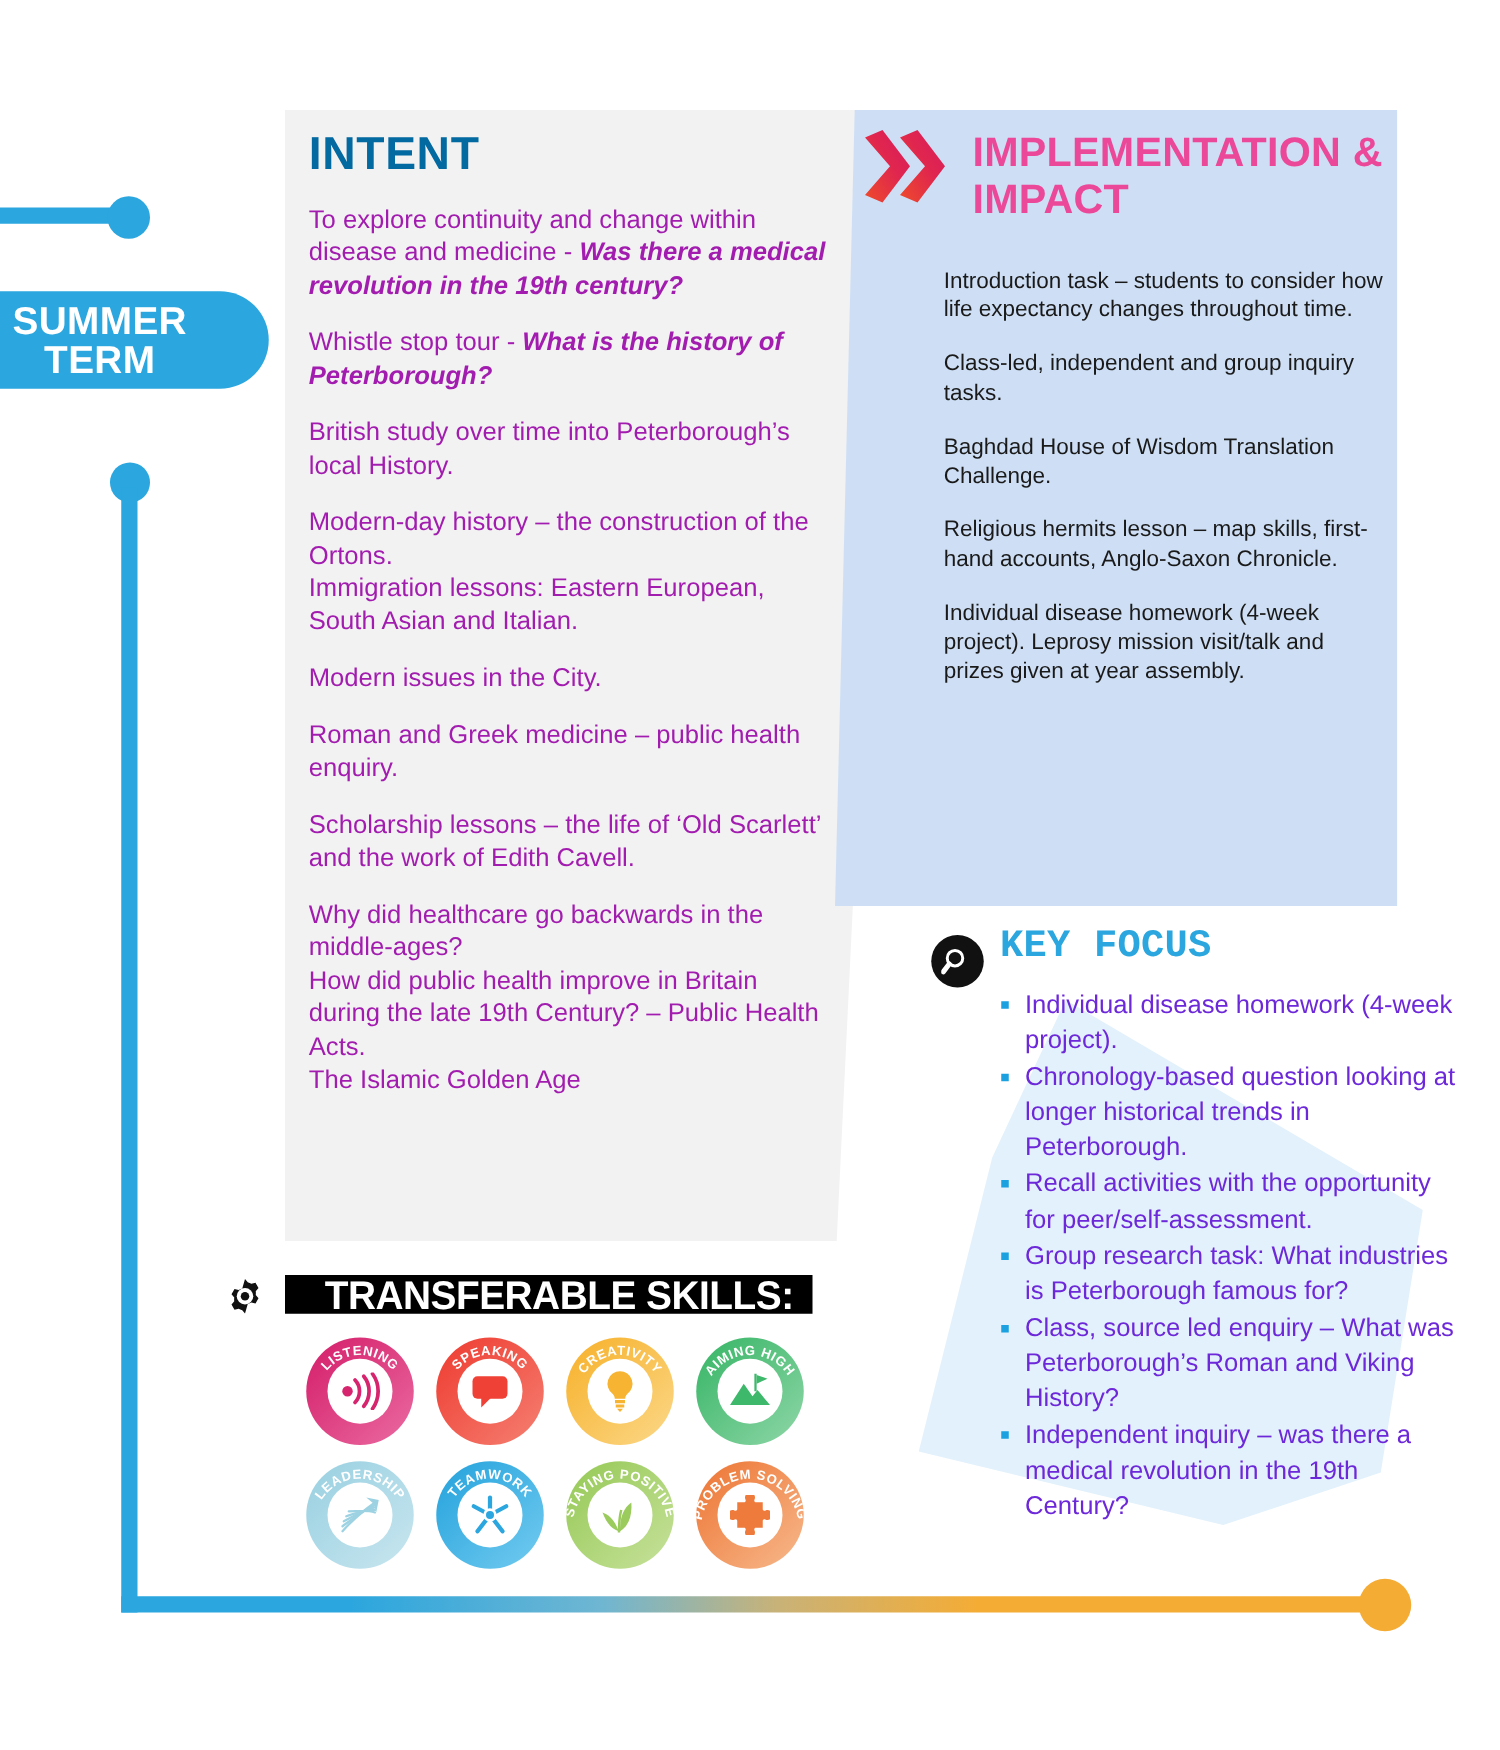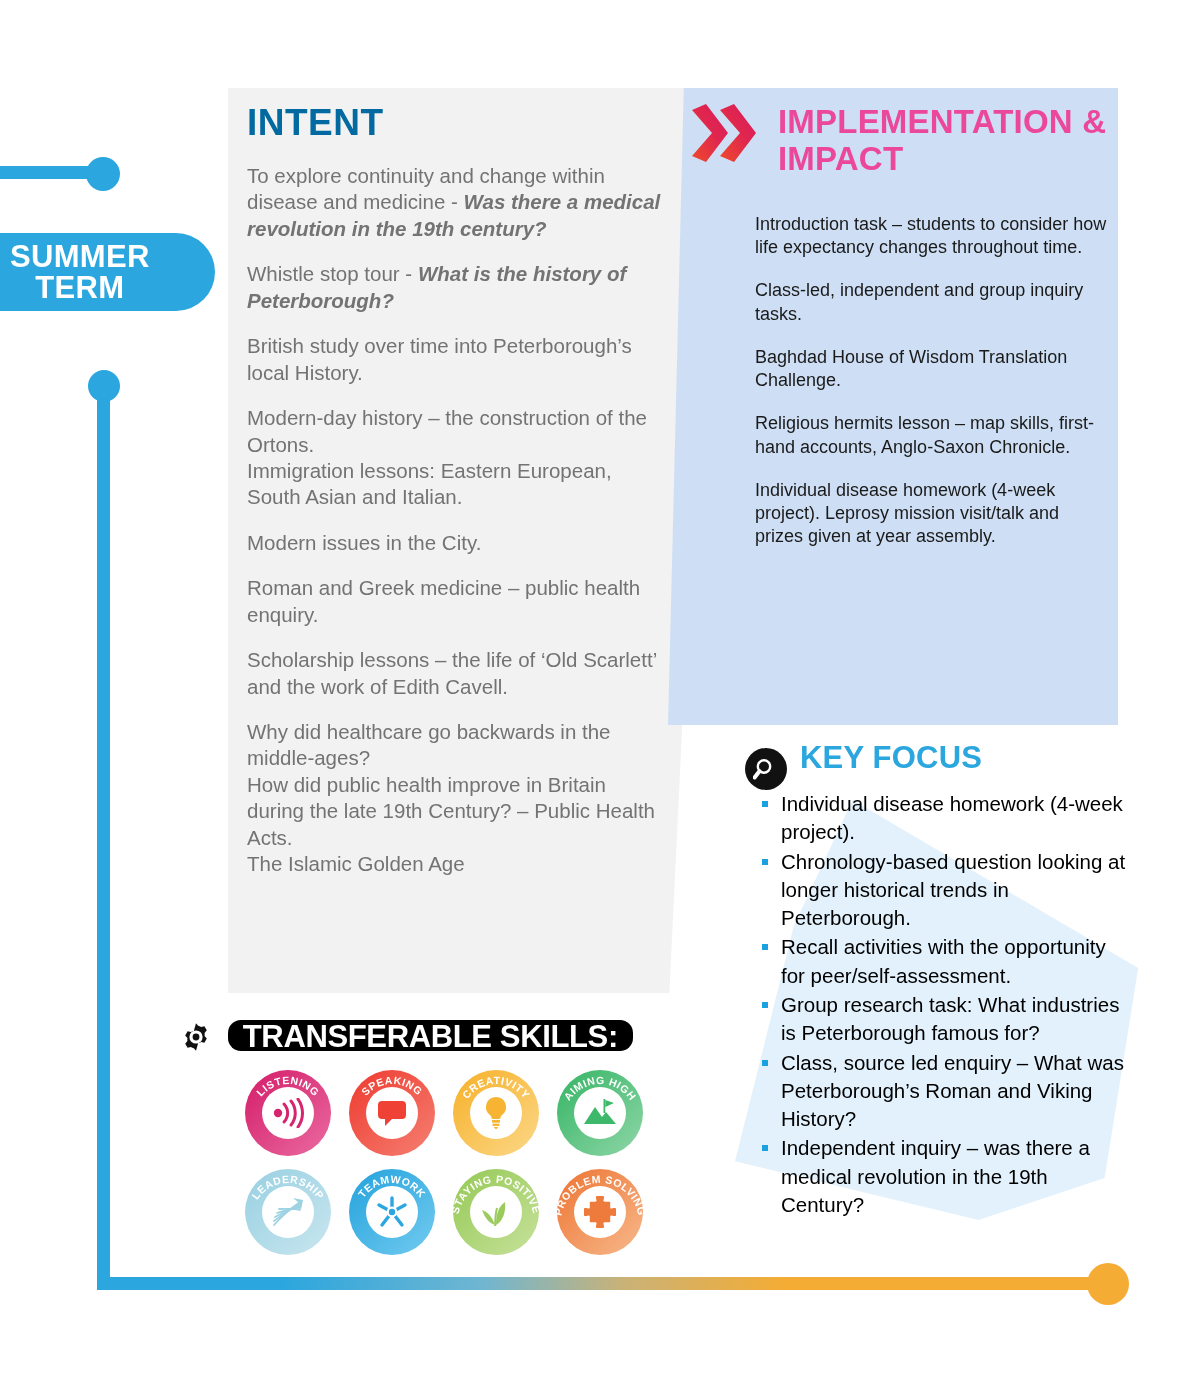--- a/index.html
+++ b/index.html
@@ -54,21 +54,21 @@
     position:absolute; left:228px; top:88px; width:485px; height:905px;
     background:#F2F2F2;
     clip-path: polygon(0 0, 100% 0, 91% 100%, 0 100%);
   }
   .intent-title {
     position:absolute; left:247px; top:102px;
     font-size:37px; font-weight:bold; color:#0369a1; letter-spacing:0.5px;
   }
   .intent-body {
     position:absolute; left:247px; top:163px; width:420px;
-    font-size:20.5px; line-height:1.29; color:#737373;
+    font-size:20.5px; line-height:1.29; color:#a21caf;
   }
   .intent-body p { margin:0 0 19px 0; }
   .intent-body p.tight { margin-bottom:0; }
   .intent-body b { font-weight:bold; font-style:italic; }
 
   
   .impl-panel {
     position:absolute; left:668px; top:88px; width:450px; height:637px;
     background:#CEDFF5;
     clip-path: polygon(3.5% 0, 100% 0, 100% 100%, 0 100%);
@@ -96,39 +96,40 @@
   }
   .kf-icon {
     position:absolute; left:745px; top:748px; width:42px; height:42px;
     border-radius:50%; background:#111111; z-index:2;
     display:flex; align-items:center; justify-content:center;
   }
   .kf-title {
     position:absolute; left:800px; top:740px;
     font-size:31px; font-weight:bold; color:#2BA6DE; letter-spacing:0.2px;
     z-index:2;
+    font-family:Liberation Mono, monospace;
   }
   .kf-list {
-    position:absolute; left:757px; top:790px; width:372px;
+    position:absolute; left:796px; top:790px; width:372px;
     margin:0; padding:0; list-style:none;
-    font-size:20.5px; line-height:1.38; color:#000000;
+    font-size:20.5px; line-height:1.38; color:#6d28d9;
     z-index:2;
   }
   .kf-list li { position:relative; padding-left:24px; margin:0 0 1px 0; }
   .kf-list li::before {
     content:""; position:absolute; left:5px; top:11px;
     width:6px; height:6px; background:#1BA0E0;
   }
 
   
   .gear-icon { position:absolute; left:178px; top:1019px; width:36px; height:36px; }
   .ts-bar {
     position:absolute; left:228px; top:1020px; height:31px;
     background:#000000; display:flex; align-items:center;
-    padding:0 9px 0 9px; box-sizing:border-box;border-radius:13px;
+    padding:0 9px 0 26px; box-sizing:border-box;
   }
   .ts-bar span {
     color:#ffffff; font-size:32px; font-weight:bold;
     letter-spacing:-0.4px; line-height:1; white-space:nowrap;
     transform:scaleX(0.97);
   }
   .badges {
     position:absolute; left:236px; top:1070px; width:412px;
     display:flex; flex-wrap:wrap; gap:4px 4px;
   }

